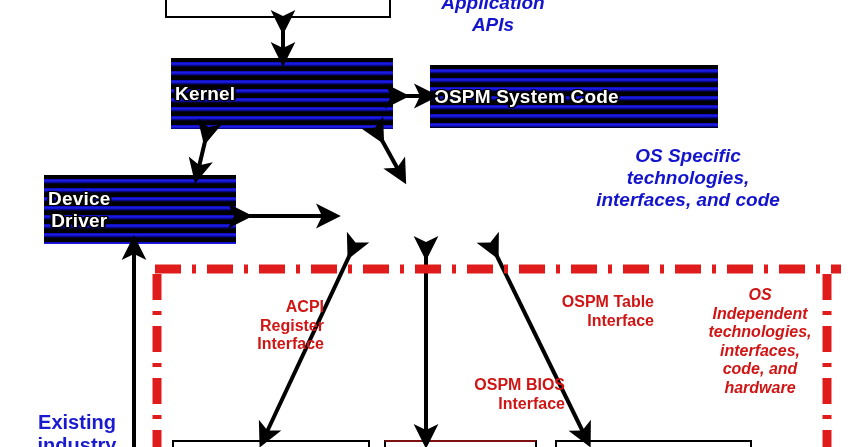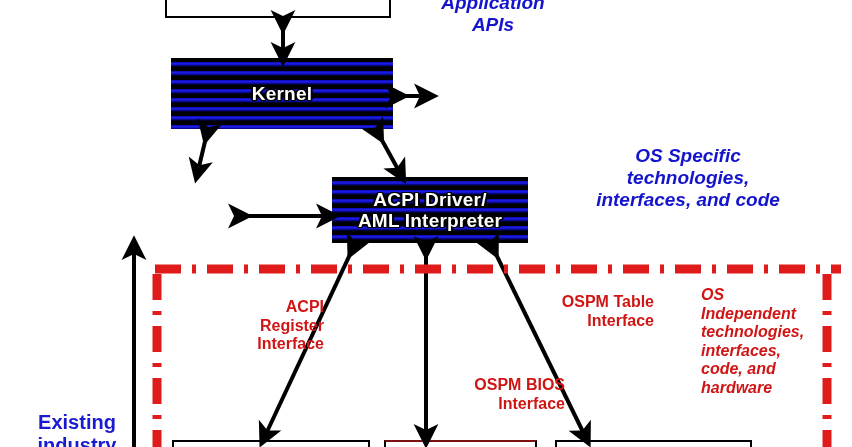--- a/index.html
+++ b/index.html
@@ -24,21 +24,20 @@
       to bottom,
       #000000 0px,
       #000000 4px,
       #0a0ab4 4px,
       #2222ee 6px,
       #0a0ab4 7px,
       #000000 9px
     );
     display: flex;
     align-items: center;
-    justify-content: center;
     text-align: center;
   }
   .striped-box .boxlabel {
     color: #ffffff;
     font-weight: bold;
     font-size: 19px;
     line-height: 1.12;
     letter-spacing: 0.2px;
     text-shadow:
        1px 0 0 #000, -1px 0 0 #000,
@@ -86,21 +85,21 @@
     font-weight: bold;
     font-style: normal;
     font-size: 16px;
     text-align: right;
   }
   .txt-red-italic {
     color: #d01515;
     font-weight: bold;
     font-style: italic;
     font-size: 16px;
-    text-align: left;
+    text-align: center;
   }
 
   
   .overlay {
     position: absolute;
     left: 0; top: 0;
     width: 852px;
     height: 447px;
     pointer-events: none;
   }
@@ -111,26 +110,29 @@
 <div id="canvas">
 
   <div class="plain-box" style="left:165px; top:-26px; width:226px; height:44px;">
     <span class="boxlabel"></span>
   </div>
 
   <div class="striped-box" style="left:171px; top:58px; width:222px; height:71px;">
     <span class="boxlabel">Kernel</span>
   </div>
 
-
-
-  <div class="striped-box" style="left:332px; top:177px; width:196px; height:66px;">
-    <span class="boxlabel">ACPI Driver/
-AML Interpreter</span>
-  </div>
+  <div class="striped-box" style="left:430px; top:65px; width:288px; height:63px;">
+    <span class="boxlabel">OSPM System Code</span>
+  </div>
+
+  <div class="striped-box" style="left:44px; top:175px; width:192px; height:69px;">
+    <span class="boxlabel">Device
+Driver</span>
+  </div>
+
 
   <div class="plain-box" style="left:172px; top:440px; width:198px; height:40px;">
     <span class="boxlabel"></span>
   </div>
 
   <div class="plain-box dark-red-top" style="left:384px; top:440px; width:153px; height:40px;">
     <span class="boxlabel"></span>
   </div>
 
   <div class="plain-box" style="left:555px; top:440px; width:197px; height:40px;">

